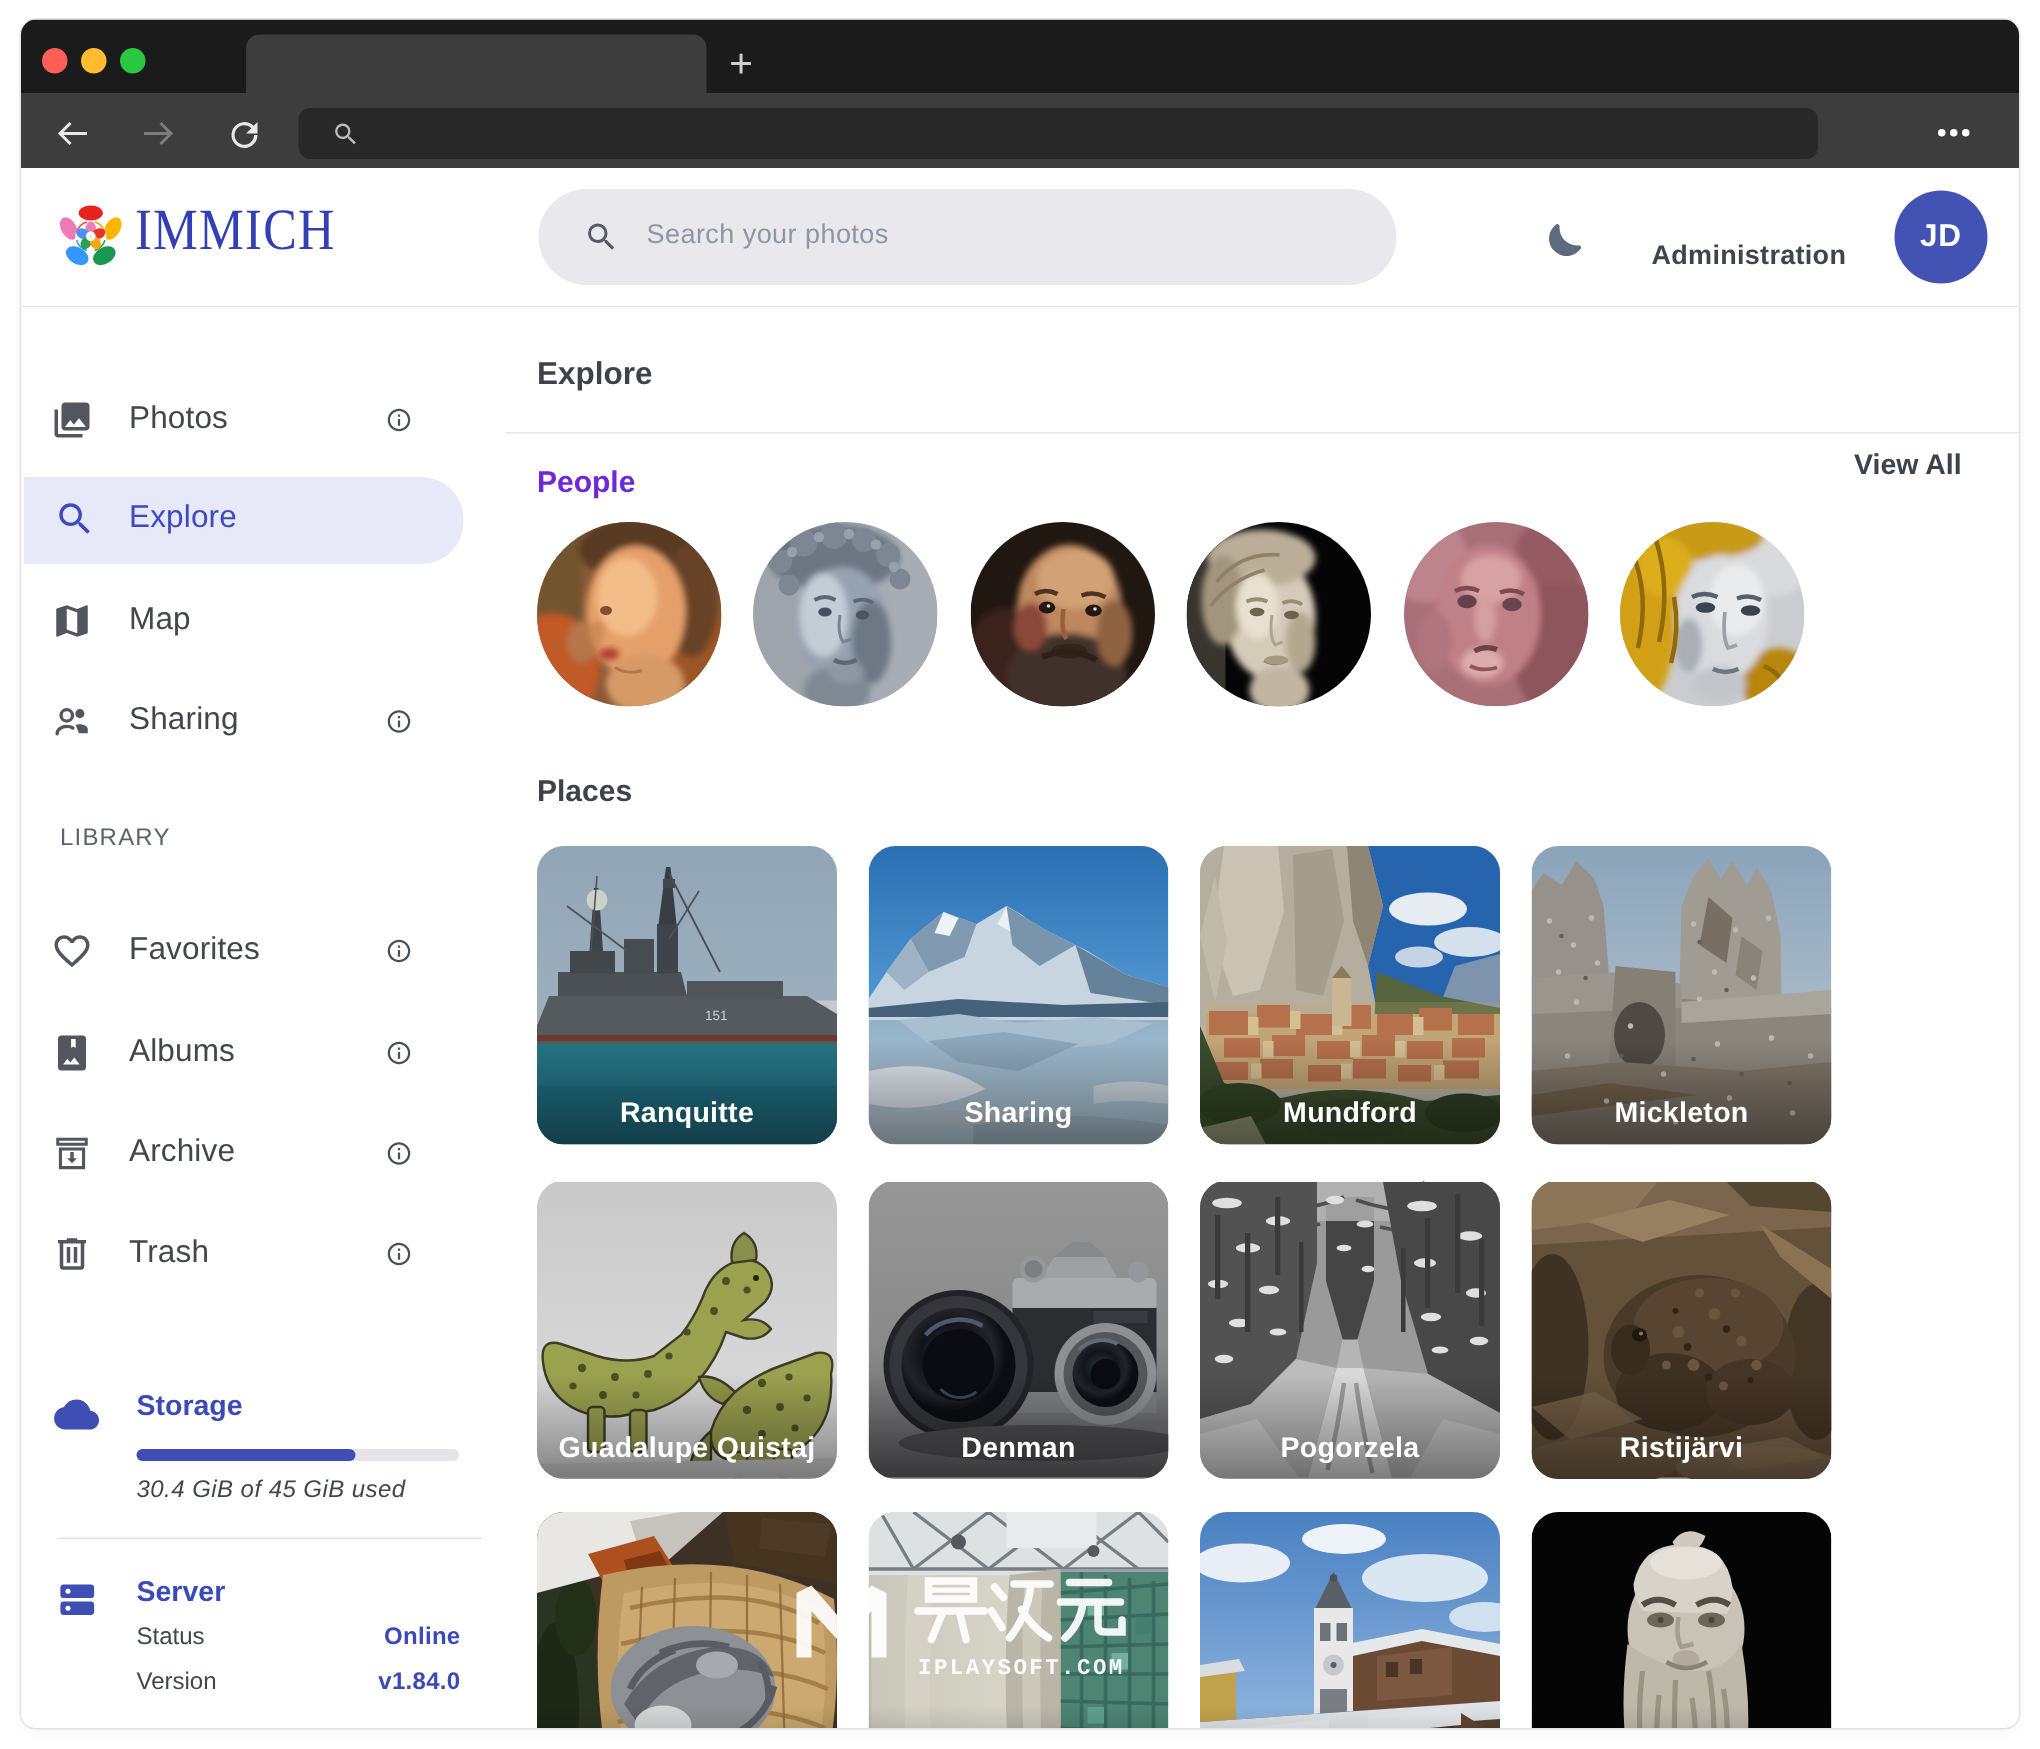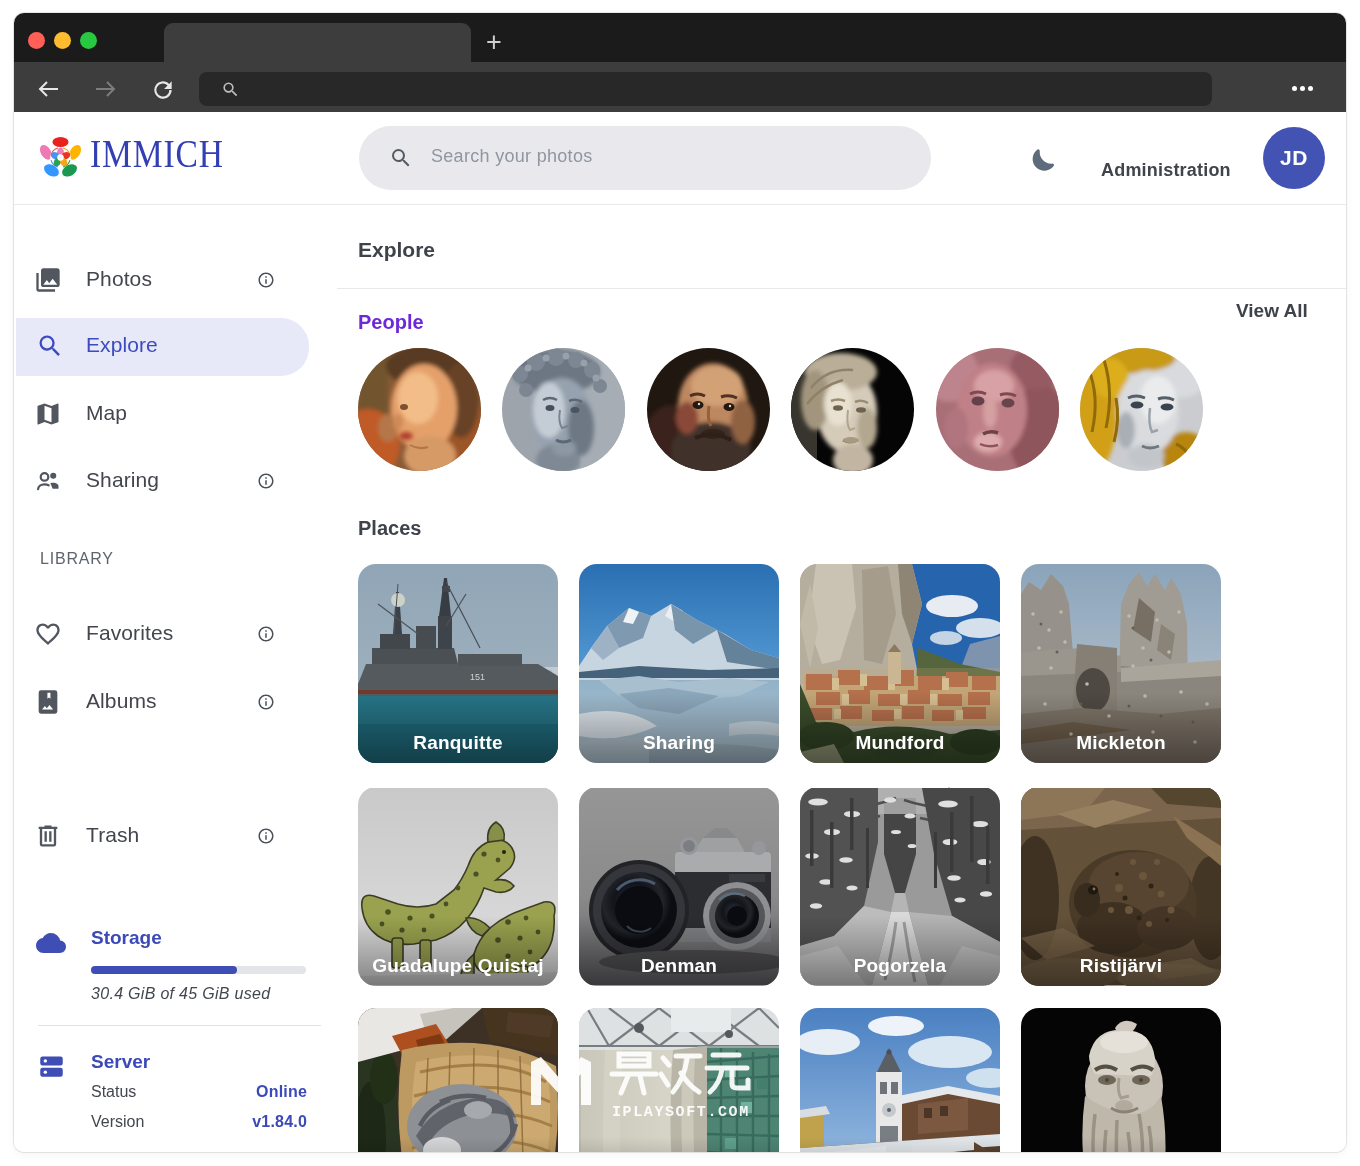--- a/index.html
+++ b/index.html
@@ -172,20 +172,29 @@
       <div class="nlabel">Favorites</div>
       <svg class="ninfo" viewBox="0 0 24 24">
             <path d="M11 7h2v2h-2zm0 4h2v6h-2zm1-9C6.48 2 2 6.48 2 12s4.48 10 10 10 10-4.48 10-10S17.52 2 12 2zm0 18c-4.41 0-8-3.59-8-8s3.59-8 8-8 8 3.59 8 8-3.59 8-8 8z" fill="#4a505a"></path>
           </svg>
     </div>
     <div class="navitem" style="top:469px">
       <svg class="nicon" viewBox="0 0 24 24">
             <path d="M18 2H6a2 2 0 0 0-2 2v16a2 2 0 0 0 2 2h12a2 2 0 0 0 2-2V4a2 2 0 0 0-2-2zm-6.5 2h2.6v5.2l-1.3-.97L11.5 9.2V4zm5.9 14.5H6.9l2.45-3.15 1.65 2.1 2.3-2.95 3.1 4z" fill="#51565f"></path>
           </svg>
       <div class="nlabel">Albums</div>
+      <svg class="ninfo" viewBox="0 0 24 24">
+            <path d="M11 7h2v2h-2zm0 4h2v6h-2zm1-9C6.48 2 2 6.48 2 12s4.48 10 10 10 10-4.48 10-10S17.52 2 12 2zm0 18c-4.41 0-8-3.59-8-8s3.59-8 8-8 8 3.59 8 8-3.59 8-8 8z" fill="#4a505a"></path>
+          </svg>
+    </div>
+    <div class="navitem" style="top:536px">
+      <svg class="nicon" viewBox="0 0 24 24">
+            <path d="M3 3h18v4.5H3V3zm1.7 1.7v1.1h14.6V4.7H4.7zM4.5 8.5h15V21h-15V8.5zm1.8 1.8v8.9h11.4v-8.9H6.3zm4.7.9h2v3.5h1.8L12 17.5l-2.8-2.8H11v-3.5z" fill="#51565f"></path>
+          </svg>
+      <div class="nlabel">Archive</div>
       <svg class="ninfo" viewBox="0 0 24 24">
             <path d="M11 7h2v2h-2zm0 4h2v6h-2zm1-9C6.48 2 2 6.48 2 12s4.48 10 10 10 10-4.48 10-10S17.52 2 12 2zm0 18c-4.41 0-8-3.59-8-8s3.59-8 8-8 8 3.59 8 8-3.59 8-8 8z" fill="#4a505a"></path>
           </svg>
     </div>
     <div class="navitem" style="top:603px">
       <svg class="nicon" viewBox="0 0 24 24">
             <path d="M9 3v1H4v2h1v13a2 2 0 0 0 2 2h10a2 2 0 0 0 2-2V6h1V4h-5V3H9zm0 5h2v9H9V8zm4 0h2v9h-2V8zM7 6h10v13H7V6z" fill="#51565f"></path>
           </svg>
       <div class="nlabel">Trash</div>
       <svg class="ninfo" viewBox="0 0 24 24">

